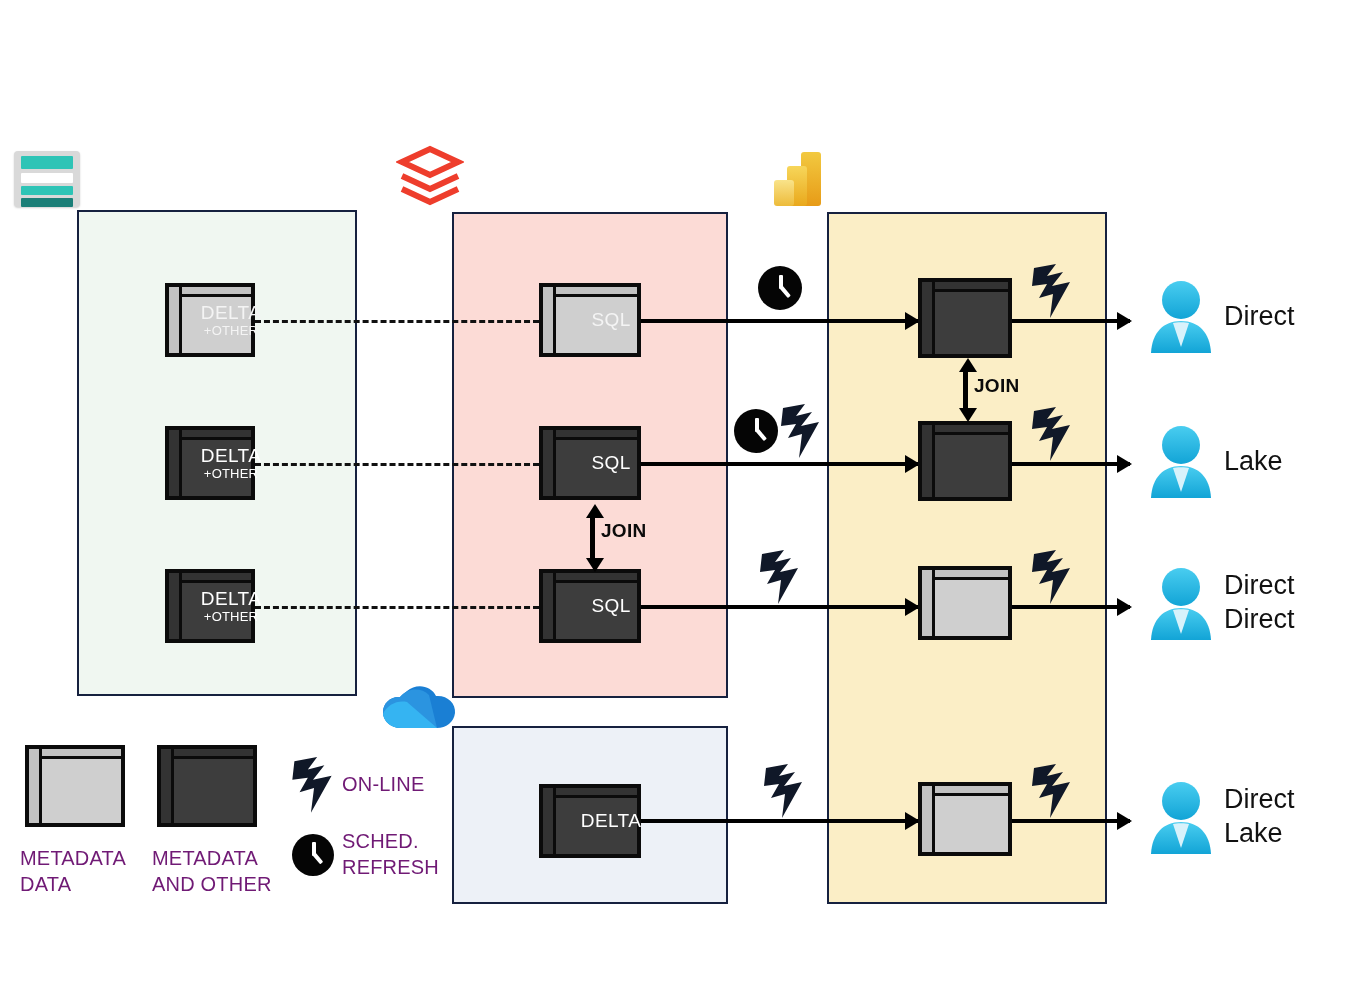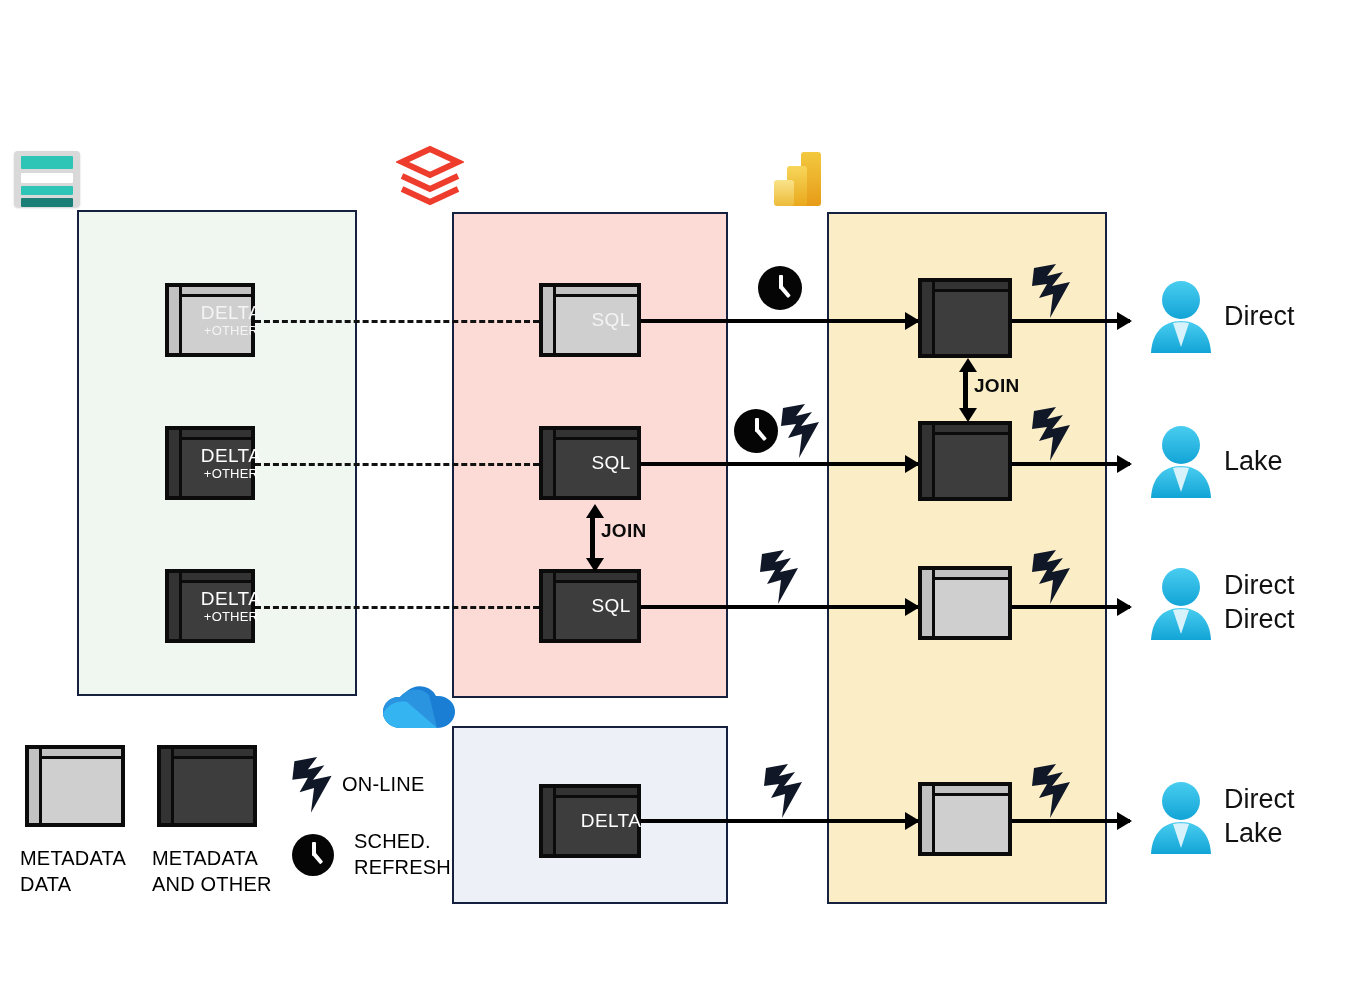--- a/index.html
+++ b/index.html
@@ -54,21 +54,21 @@
   
   .bolt{position:absolute;}
 
   
   .person{position:absolute;}
 
   
   .modelabel{position:absolute;font-size:27px;color:#111;line-height:1.26;}
 
   
-  .legtext{position:absolute;font-size:20px;color:#000000;line-height:1.32;letter-spacing:.2px;}
+  .legtext{position:absolute;font-size:20px;color:#701a75;line-height:1.32;letter-spacing:.2px;}
 
   
   .brand{position:absolute;}
   .sqlserver-ico{position:absolute;left:14px;top:151px;width:66px;height:56px;
     background:#d9d9d9;border-radius:4px;box-shadow:0 1px 2px rgba(0,0,0,.18);}
   .sqlserver-ico i{position:absolute;display:block;left:7px;right:7px;border-radius:1px;}
 </style>
 </head>
 <body>
 
@@ -381,18 +381,18 @@
       </svg>
   </div>
   <div class="legtext" style="left:342px;top:771px;">
     <div>ON-LINE</div>
   </div>
 
   <div class="clock" style="left:292px;top:834px;width:42px;height:42px;">
     <span class="hh" style="left:20px;top:8px;width:3.5px;height:14px;"></span>
     <span class="hh" style="left:20px;top:20px;width:3.5px;height:12px;transform:rotate(-40deg);transform-origin:top center;"></span>
   </div>
-  <div class="legtext" style="left:342px;top:828px;margin-left:12px;">
+  <div class="legtext" style="left:342px;top:828px;">
     <div>SCHED.</div>
     <div>REFRESH</div>
   </div>
 
 </div>
 
 </body></html>

